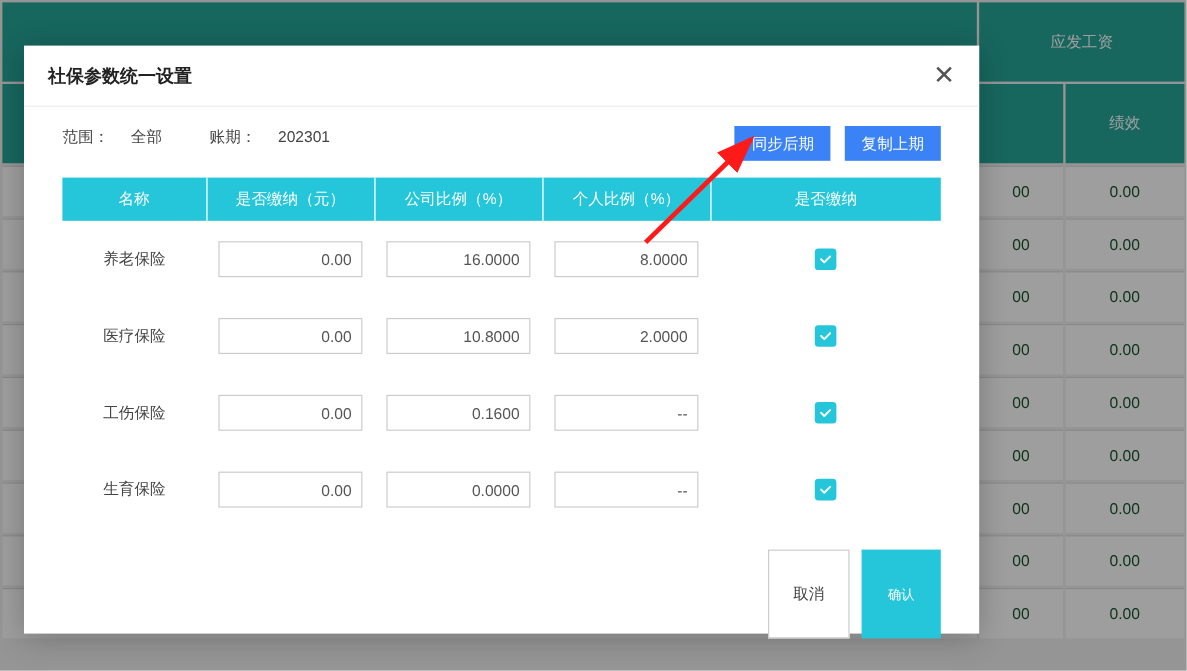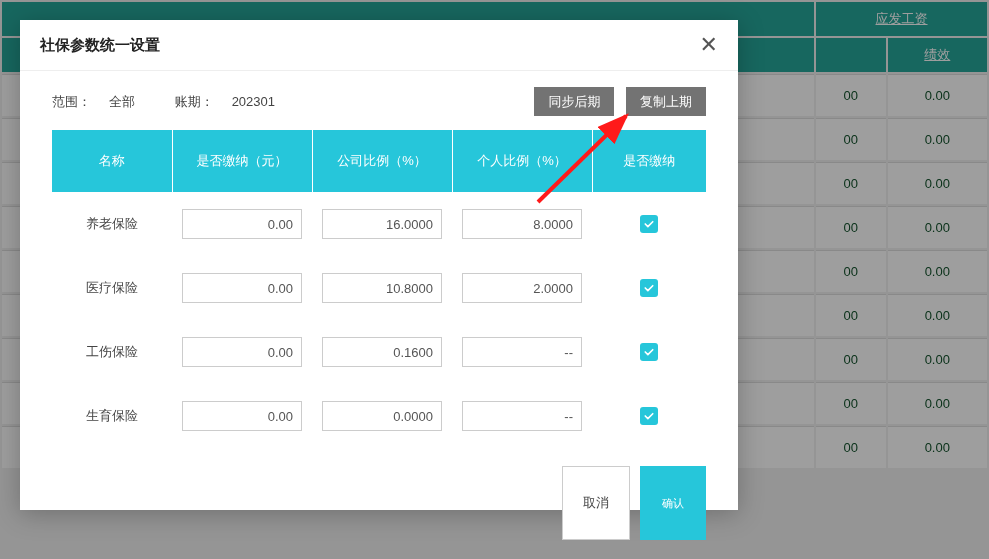--- a/index.html
+++ b/index.html
@@ -26,36 +26,36 @@
       top: 0;
       left: 0;
       right: 0;
       z-index: 1;
     }
     .bg-header {
       background: #26a69a;
       color: #fff;
       font-size: 13px;
     }
-    .bg-header td { padding: 8px 6px; text-align: center; text-decoration: underline; }
+    .bg-header td { padding: 24px 6px; text-align: center; }
     .bg-header .top-row td { height: 34px; }
     .bg-row td {
       padding: 13px 6px;
       text-align: center;
       border-top: 1px solid #ddd;
       background: #fff;
       font-size: 13px;
       color: #14532d;
     }
     
     .modal {
       position: absolute;
       left: 20px;
-      top: 20px;
-      width: 718px;
+      top: 38px;
+      width: 796px;
       height: 490px;
       background: #fff;
       z-index: 10;
       box-shadow: 0 4px 24px rgba(0,0,0,0.25);
       display: flex;
       flex-direction: column;
     }
     .modal-header {
       padding: 14px 20px 14px 20px;
       border-bottom: 1px solid #eee;
@@ -73,50 +73,49 @@
       line-height: 1;
       font-weight: 400;
     }
     .modal-body {
       padding: 16px 32px 8px 32px;
       flex: 1;
       position: relative;
     }
     .info-row {
       display: flex;
-      align-items: center;
       justify-content: space-between;
       margin-bottom: 14px;
       font-size: 13px;
       color: #444;
     }
     .info-left span { margin-right: 18px; }
     .btn {
       display: inline-block;
       padding: 8px 14px;
       font-size: 13px;
       color: #fff;
       border: none;
       cursor: pointer;
       margin-left: 8px;
       line-height: 1;
     }
-    .btn-green { background: #737373; }
+    .btn-green { background: #3b82f6; }
     
     .param-table {
       width: 100%;
       border-collapse: collapse;
     }
     .param-table thead th {
       background: #26c6da;
       color: #fff;
       font-weight: 400;
       font-size: 13px;
       text-align: center;
-      padding: 22px 4px;
+      padding: 9px 4px;
       border-right: 1px solid #fff;
     }
     .param-table thead th:last-child { border-right: none; }
     .param-table tbody td {
       padding: 17px 4px;
       text-align: center;
       font-size: 13px;
       color: #444;
     }
     .param-table tbody td.name-cell { width: 120px; }

